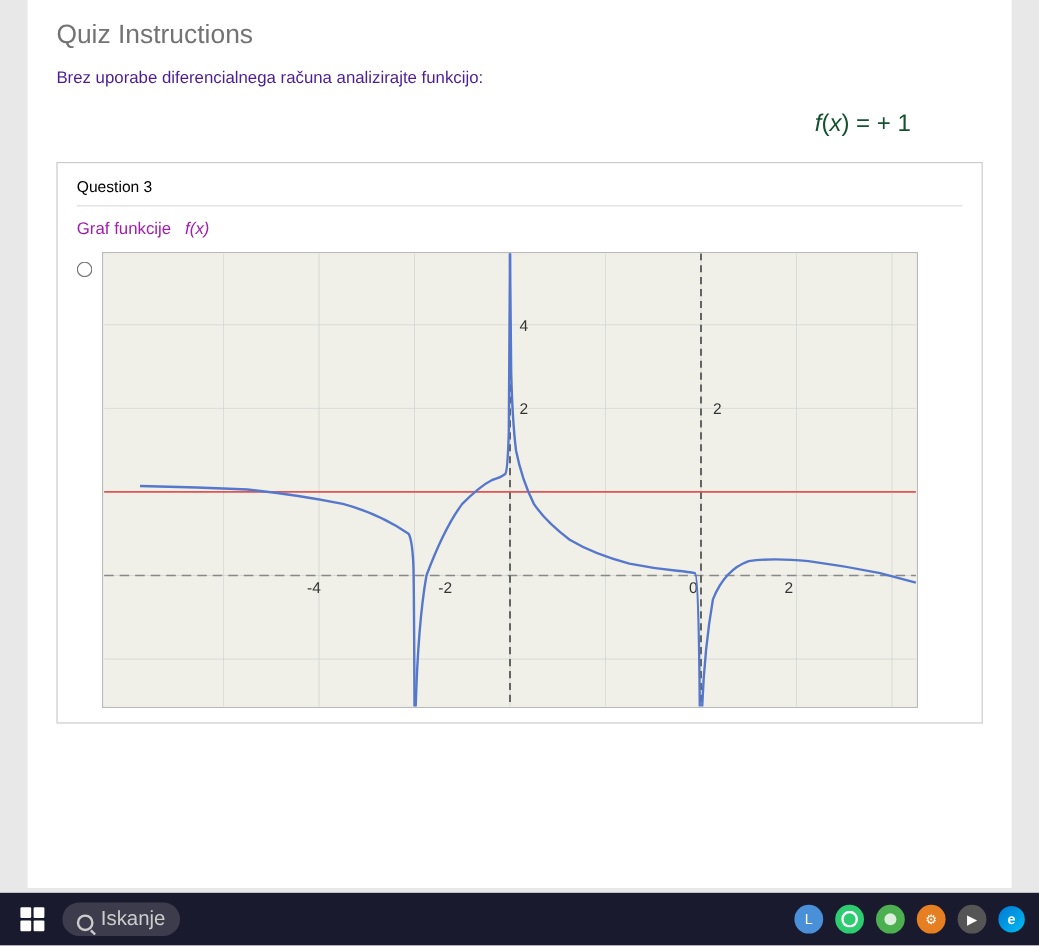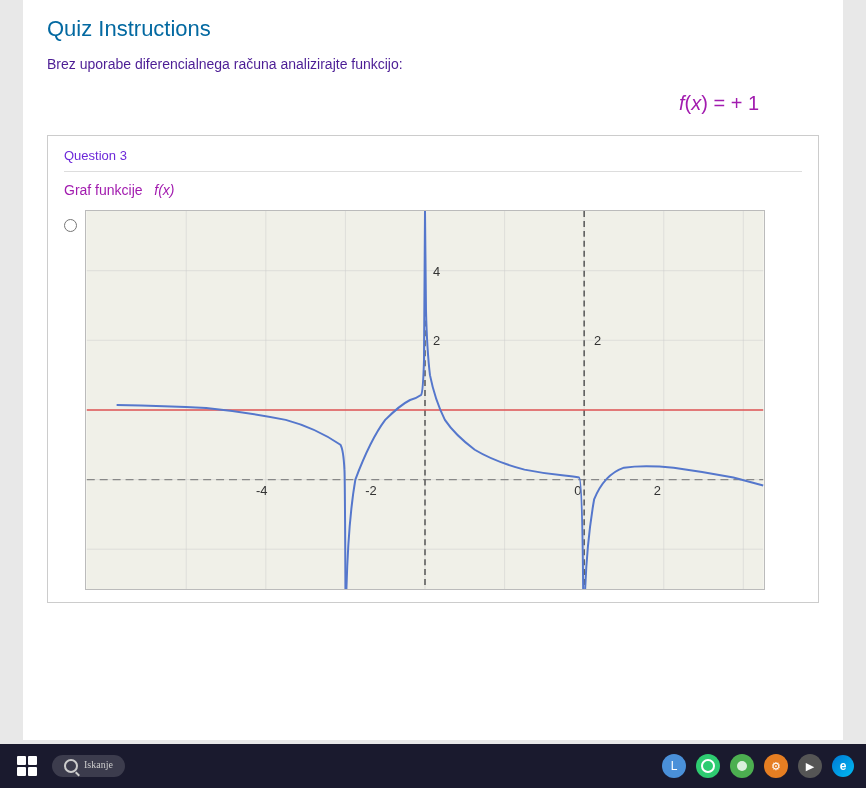--- a/index.html
+++ b/index.html
@@ -17,35 +17,35 @@
       width: 820px;
       min-height: 740px;
       margin: 0 auto;
       padding: 16px 24px;
       position: relative;
     }
 
     .page-title {
       font-size: 22px;
       font-weight: 400;
-      color: #0369a1;
+      color: #737373;
       margin-bottom: 14px;
     }
 
     .instructions-text {
       font-size: 14px;
       color: #4c1d95;
       margin-bottom: 10px;
     }
 
     .formula-container {
       text-align: right;
       margin: 20px 60px 20px 0;
       font-size: 20px;
-      color: #a21caf;
+      color: #14532d;
     }
 
     .formula {
       display: inline-block;
     }
 
     .formula-frac {
       display: inline-flex;
       flex-direction: column;
       align-items: center;
@@ -65,21 +65,21 @@
     }
 
     .question-box {
       border: 1px solid #ccc;
       margin-top: 10px;
       padding: 12px 16px;
     }
 
     .question-label {
       font-size: 13px;
-      color: #6d28d9;
+      color: #000000;
       margin-bottom: 10px;
       padding-bottom: 8px;
       border-bottom: 1px solid #ddd;
     }
 
     .graph-label {
       font-size: 14px;
       color: #a21caf;
       margin-bottom: 12px;
     }
@@ -141,28 +141,27 @@
       height: 20px;
     }
 
     .win-square {
       background: white;
       border-radius: 1px;
     }
 
     .taskbar-search {
       display: flex;
-      align-items: flex-start;
+      align-items: flex-end;
       background: rgba(255,255,255,0.15);
       border-radius: 14px;
       padding: 4px 12px;
       gap: 6px;
       color: #ccc;
-      font-size: 10px;
-      font-family: Liberation Serif, serif;
+      font-size: 17px;
     }
 
     .search-icon-shape {
       width: 14px;
       height: 14px;
       border: 2px solid #ccc;
       border-radius: 50%;
       position: relative;
     }
 

